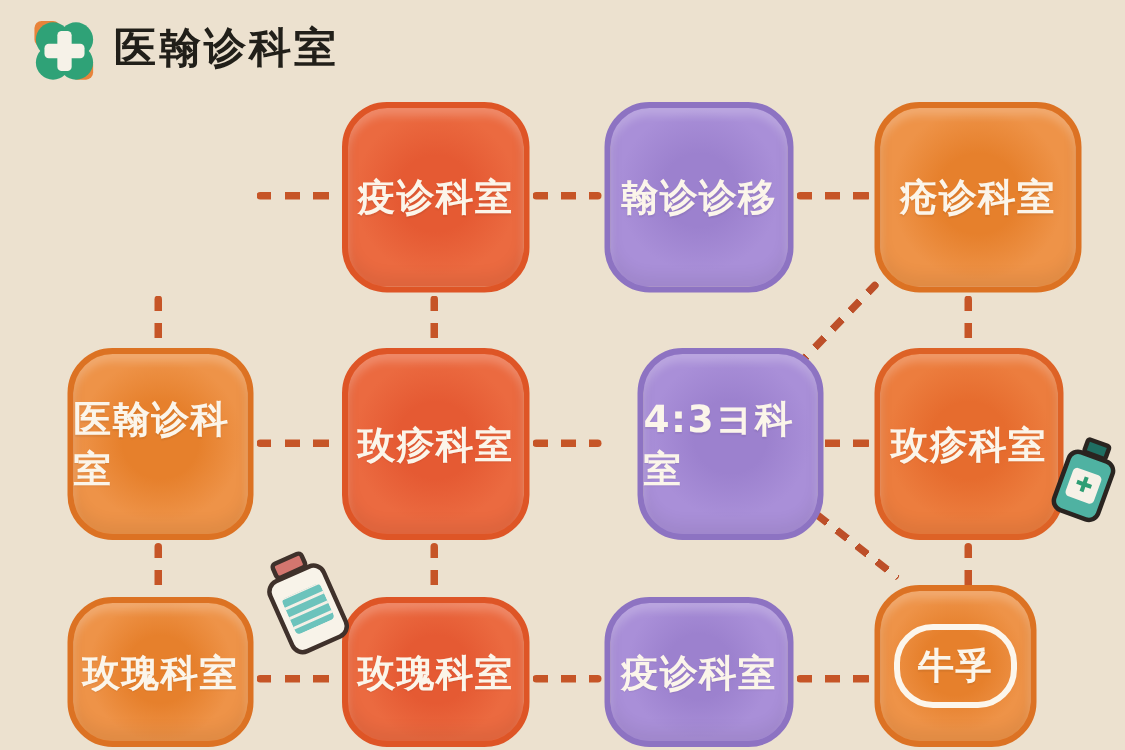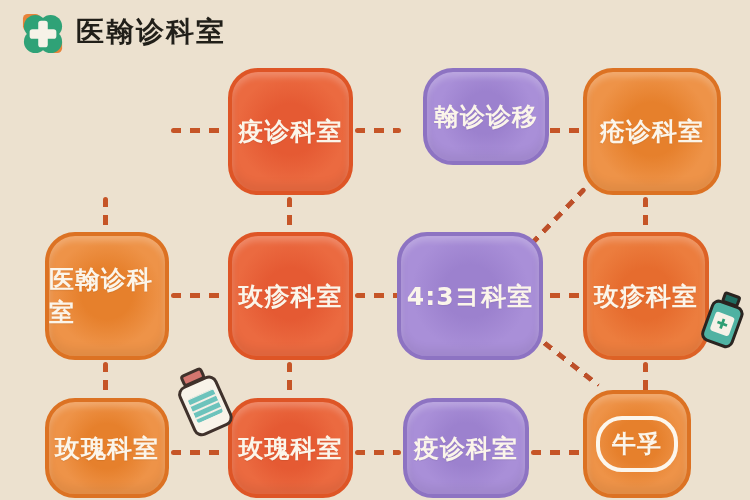--- a/index.html
+++ b/index.html
@@ -21,25 +21,25 @@
     text-shadow:0 1px 1px rgba(0,0,0,.07);
     box-shadow:inset 0 5px 6px rgba(255,255,255,.22), inset 0 -7px 10px rgba(0,0,0,.06);
   }
   .orange-light{background:radial-gradient(circle at 50% 48%, #e6802c 0 30%, #ee9348 64%);border-color:#dc7223;}
   .orange-mid{background:radial-gradient(circle at 50% 48%, #e66c2e 0 30%, #ec7d3e 64%);border-color:#dd6226;}
   .orange-red{background:radial-gradient(circle at 50% 48%, #e55a33 0 30%, #eb6a40 64%);border-color:#de5526;}
   .purple{background:radial-gradient(circle at 50% 46%, #9c81ce 0 28%, #a98fd8 62%);border-color:#8d73c2;}
   
   #n0{left:45px;top:68px;width:124px;height:127px;}
   #n1{left:228px;top:68px;width:125px;height:127px;}
-  #n2{left:403px;top:68px;width:126px;height:97px;margin-left:20px;}
+  #n2{left:403px;top:68px;width:126px;height:127px;}
   #n3{left:583px;top:68px;width:138px;height:127px;}
   #n4{left:45px;top:232px;width:124px;height:128px;}
   #n5{left:228px;top:232px;width:125px;height:128px;}
-  #n6{left:397px;top:232px;width:146px;height:128px;}
+  #n6{left:425px;top:232px;width:124px;height:128px;}
   #n7{left:583px;top:232px;width:126px;height:128px;}
   #n8{left:45px;top:398px;width:124px;height:100px;}
   #n9{left:228px;top:398px;width:125px;height:100px;}
   #n10{left:403px;top:398px;width:126px;height:100px;}
   #n11{left:583px;top:390px;width:108px;height:108px;}
   .bubble{
     border:4px solid #fcf6ec;border-radius:26px;
     padding:8px 12px;font-size:24px;letter-spacing:1px;
   }
   

